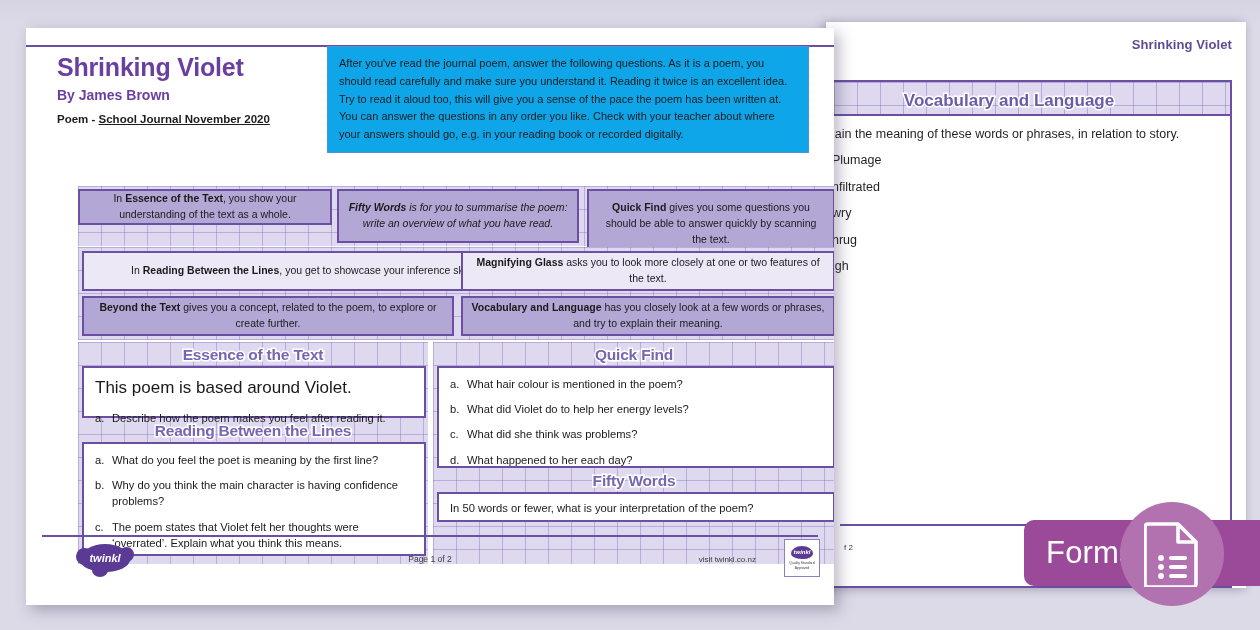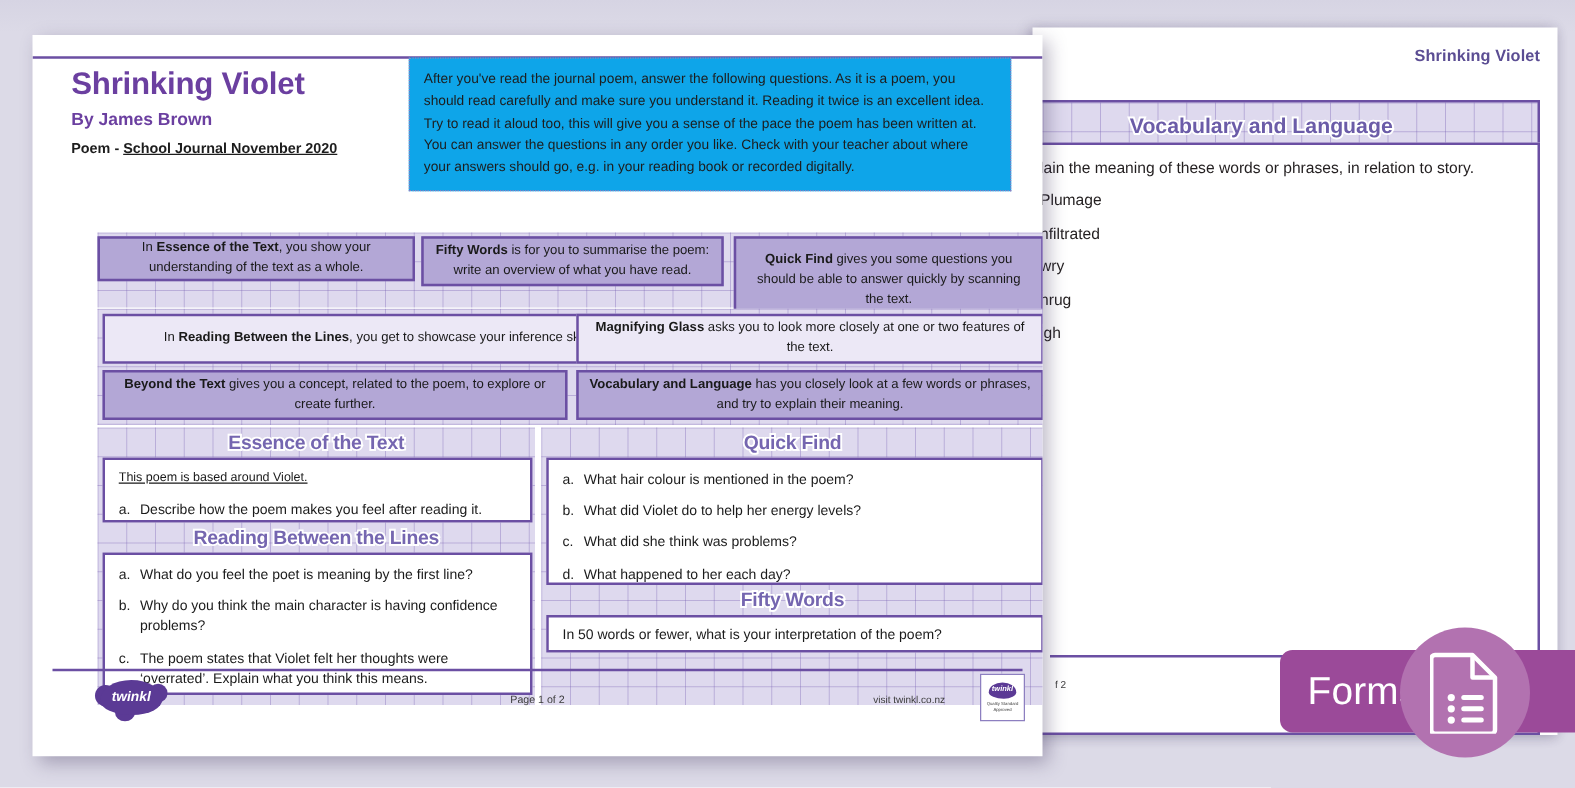--- a/index.html
+++ b/index.html
@@ -214,25 +214,24 @@
     color: #1a1a1a;
     margin-bottom: 9px;
   }
   .qitem:last-child { margin-bottom: 0; }
   .qlab {
     width: 17px;
     flex: 0 0 17px;
   }
   .qtxt { flex: 1 1 auto; }
   .qplain {
-    font-size: 10px;
+    font-size: 17px;
     line-height: 1.45;
     color: #1a1a1a;
     margin-bottom: 9px;
-    text-decoration: underline;
   }
 
   
   .pf-rule {
     position: absolute;
     left: 16px; right: 16px;
     bottom: 68px;
     border-top: 2px solid #6b4fa3;
   }
   .twinkl-logo {
@@ -393,21 +392,21 @@
 
   <div class="instr">
     <p>After you've read the journal poem, answer the following questions. As it is a poem, you should read carefully and make sure you understand it. Reading it twice is an excellent idea. Try to read it aloud too, this will give you a sense of the pace the poem has been written at. You can answer the questions in any order you like. Check with your teacher about where your answers should go, e.g. in your reading book or recorded digitally.</p>
   </div>
 
   <div class="gridpanel" style="left:52px; top:158px; width:757px; height:60px;"></div>
 
   <div class="ibox dark" style="left:52px; top:161px; width:254px; height:36px;">
     <p><span>In </span><b>Essence of the Text</b><span>, you show your understanding of the text as a whole.</span></p>
   </div>
-  <div class="ibox dark" style="left:311px; top:161px; width:242px; height:40px;">
+  <div class="ibox dark" style="left:311px; top:161px; width:242px; height:54px;font-style:italic;">
     <p><span></span><b>Fifty Words</b><span> is for you to summarise the poem: write an overview of what you have read.</span></p>
   </div>
   <div class="ibox dark" style="left:561px; top:161px; width:248px; height:70px;">
     <p><span></span><b>Quick Find</b><span> gives you some questions you should be able to answer quickly by scanning the text.</span></p>
   </div>
 
   <div class="gridpanel" style="left:52px; top:219px; width:757px; height:93px;"></div>
 
   <div class="ibox light" style="left:56px; top:223px; width:446px; height:40px;">
     <p><span>In </span><b>Reading Between the Lines</b><span>, you get to showcase your inference skills.</span></p>

